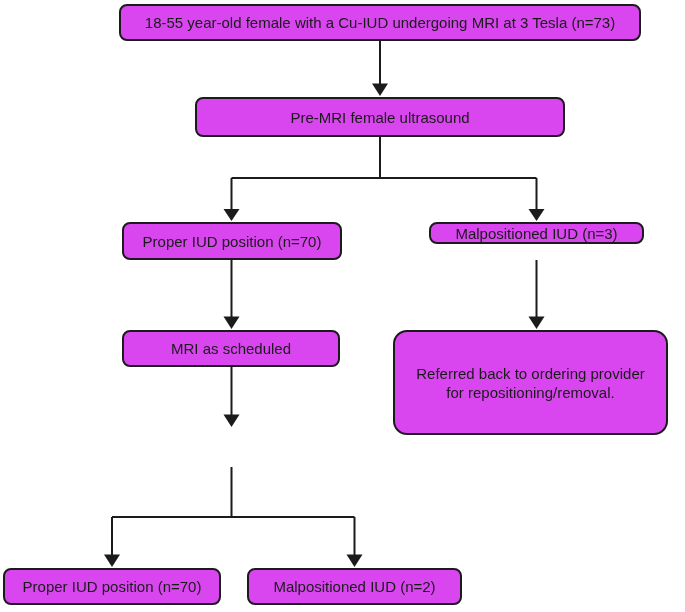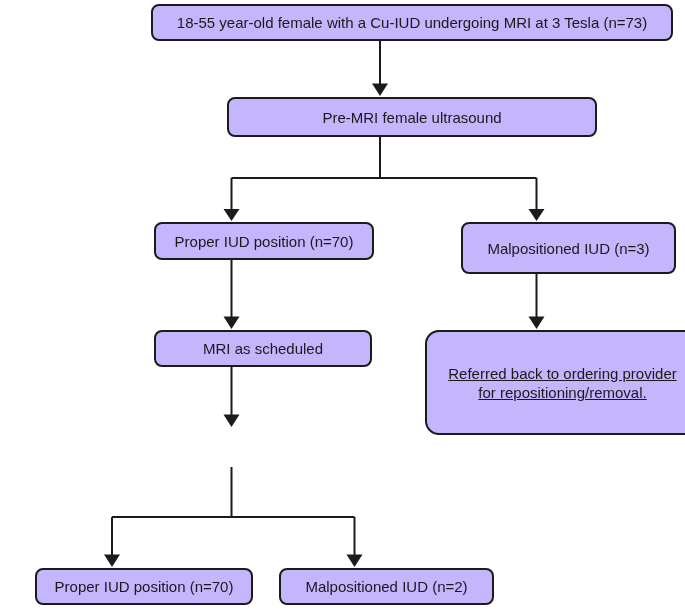--- a/index.html
+++ b/index.html
@@ -13,41 +13,40 @@
   }
   #connectors {
     position: absolute;
     left: 0; top: 0;
     width: 685px; height: 612px;
     z-index: 0;
   }
   .node {
     position: absolute;
     box-sizing: border-box;
-    background: #c4b5fd;
+    background: #d946ef;
     border: 2px solid #1b1b1b;
     border-radius: 8px;
     display: flex;
     align-items: center;
     justify-content: center;
     text-align: center;
     font-size: 15px;
     line-height: 19px;
     color: #1a1a1a;
     padding: 2px 8px;
     z-index: 1;
-    margin-left: 32px;
   }
   .node--eligible        { left: 119px; top:   4px; width: 522px; height: 37px; }
   .node--pre-mri         { left: 195px; top:  97px; width: 370px; height: 40px; }
   .node--proper-pre      { left: 122px; top: 222px; width: 220px; height: 38px; }
-  .node--malpos-pre      { left: 429px; top: 222px; width: 215px; height: 52px; }
+  .node--malpos-pre      { left: 429px; top: 222px; width: 215px; height: 22px; }
   .node--mri-scheduled   { left: 122px; top: 330px; width: 218px; height: 37px; }
   .node--referred        { left: 393px; top: 330px; width: 275px; height: 105px;
-                           border-radius: 14px; flex-direction: row; padding: 8px 12px; text-decoration: underline; }
+                           border-radius: 14px; flex-direction: row; padding: 8px 12px; }
   .node--post-mri        { left: 122px; top: 428px; width: 218px; height: 39px; }
   .node--proper-post     { left:   3px; top: 568px; width: 218px; height: 37px; }
   .node--malpos-post     { left: 247px; top: 568px; width: 215px; height: 37px; }
   .node--referred p { margin: 0; }
   .node--referred p + p { margin-top: 19px; }
   .line  { stroke: #1b1b1b; stroke-width: 2; fill: none; }
   .ahead { fill: #1b1b1b; stroke: none; }
 </style>
 </head>
 <body>

